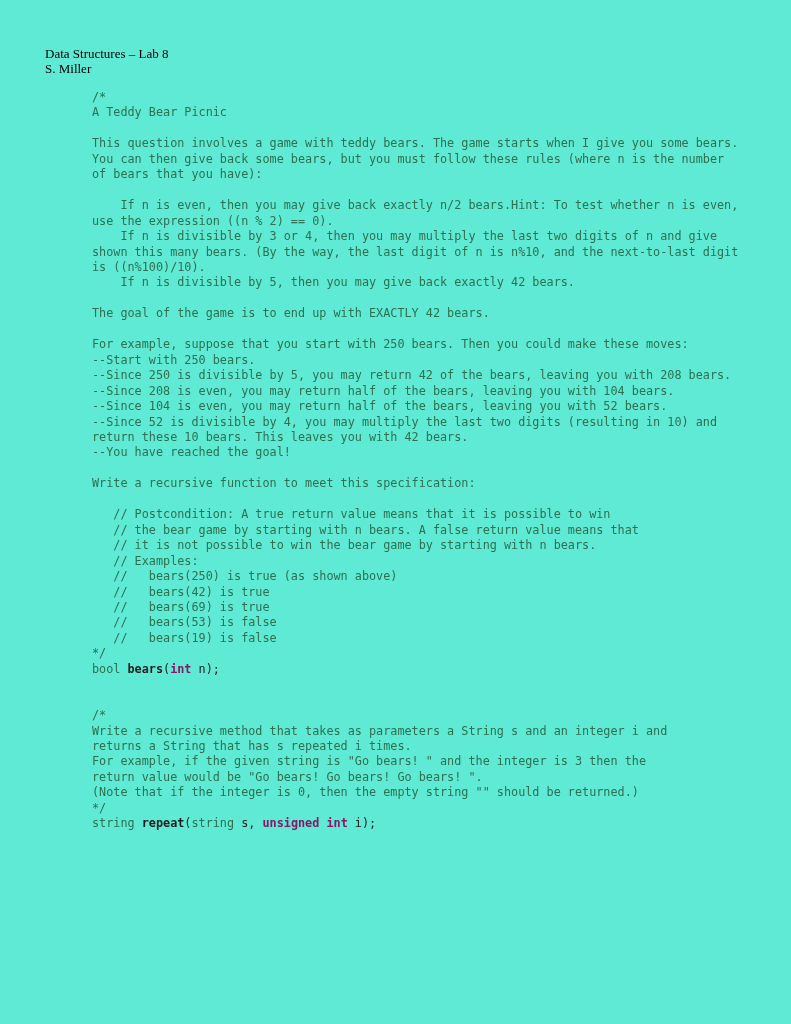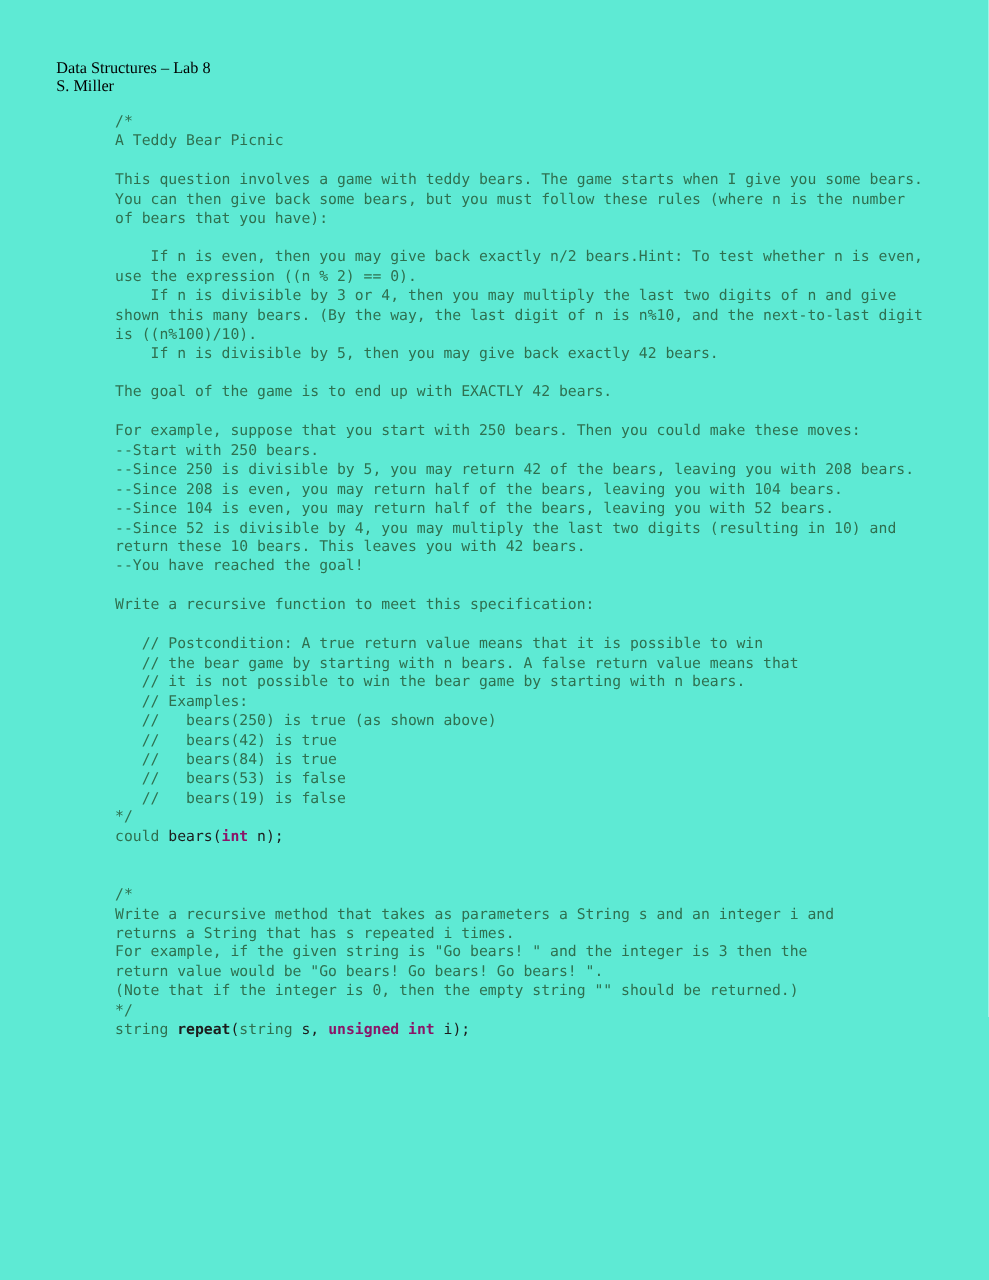--- a/index.html
+++ b/index.html
@@ -73,25 +73,25 @@
       <div class="code-line">--You have reached the goal!</div>
       <div class="code-line">&nbsp;</div>
       <div class="code-line">Write a recursive function to meet this specification:</div>
       <div class="code-line">&nbsp;</div>
       <div class="code-line">   // Postcondition: A true return value means that it is possible to win</div>
       <div class="code-line">   // the bear game by starting with n bears. A false return value means that</div>
       <div class="code-line">   // it is not possible to win the bear game by starting with n bears.</div>
       <div class="code-line">   // Examples:</div>
       <div class="code-line">   //   bears(250) is true (as shown above)</div>
       <div class="code-line">   //   bears(42) is true</div>
-      <div class="code-line">   //   bears(84) is true</div>
+      <div class="code-line">   //   bears(69) is true</div>
       <div class="code-line">   //   bears(53) is false</div>
       <div class="code-line">   //   bears(19) is false</div>
       <div class="code-line">*/</div>
-      <div class="code-line"><span style="color: rgb(47, 112, 80);">could </span><span style="color: rgb(28, 28, 28); font-weight: normal; text-align: right;">bears</span><span style="color: rgb(28, 28, 28);">(</span><span style="color: rgb(138, 22, 104); font-weight: bold; text-align: center;">int</span><span style="color: rgb(28, 28, 28);"> n);</span></div>
+      <div class="code-line"><span style="color: rgb(47, 112, 80);">bool </span><span style="color: rgb(28, 28, 28); font-weight: bold; text-align: right;">bears</span><span style="color: rgb(28, 28, 28);">(</span><span style="color: rgb(138, 22, 104); font-weight: bold; text-align: center;">int</span><span style="color: rgb(28, 28, 28);"> n);</span></div>
       <div class="code-line">&nbsp;</div>
       <div class="code-line">&nbsp;</div>
       <div class="code-line">/*</div>
       <div class="code-line">Write a recursive method that takes as parameters a String s and an integer i and</div>
       <div class="code-line">returns a String that has s repeated i times.</div>
       <div class="code-line">For example, if the given string is "Go bears! " and the integer is 3 then the</div>
       <div class="code-line">return value would be "Go bears! Go bears! Go bears! ".</div>
       <div class="code-line">(Note that if the integer is 0, then the empty string "" should be returned.)</div>
       <div class="code-line">*/</div>
       <div class="code-line"><span style="color: rgb(47, 112, 80);">string </span><span style="color: rgb(28, 28, 28); font-weight: bold;">repeat</span><span style="color: rgb(28, 28, 28);">(</span><span style="color: rgb(47, 112, 80);">string</span><span style="color: rgb(28, 28, 28);"> s, </span><span style="color: rgb(138, 22, 104); font-weight: bold;">unsigned int</span><span style="color: rgb(28, 28, 28);"> i);</span></div>

